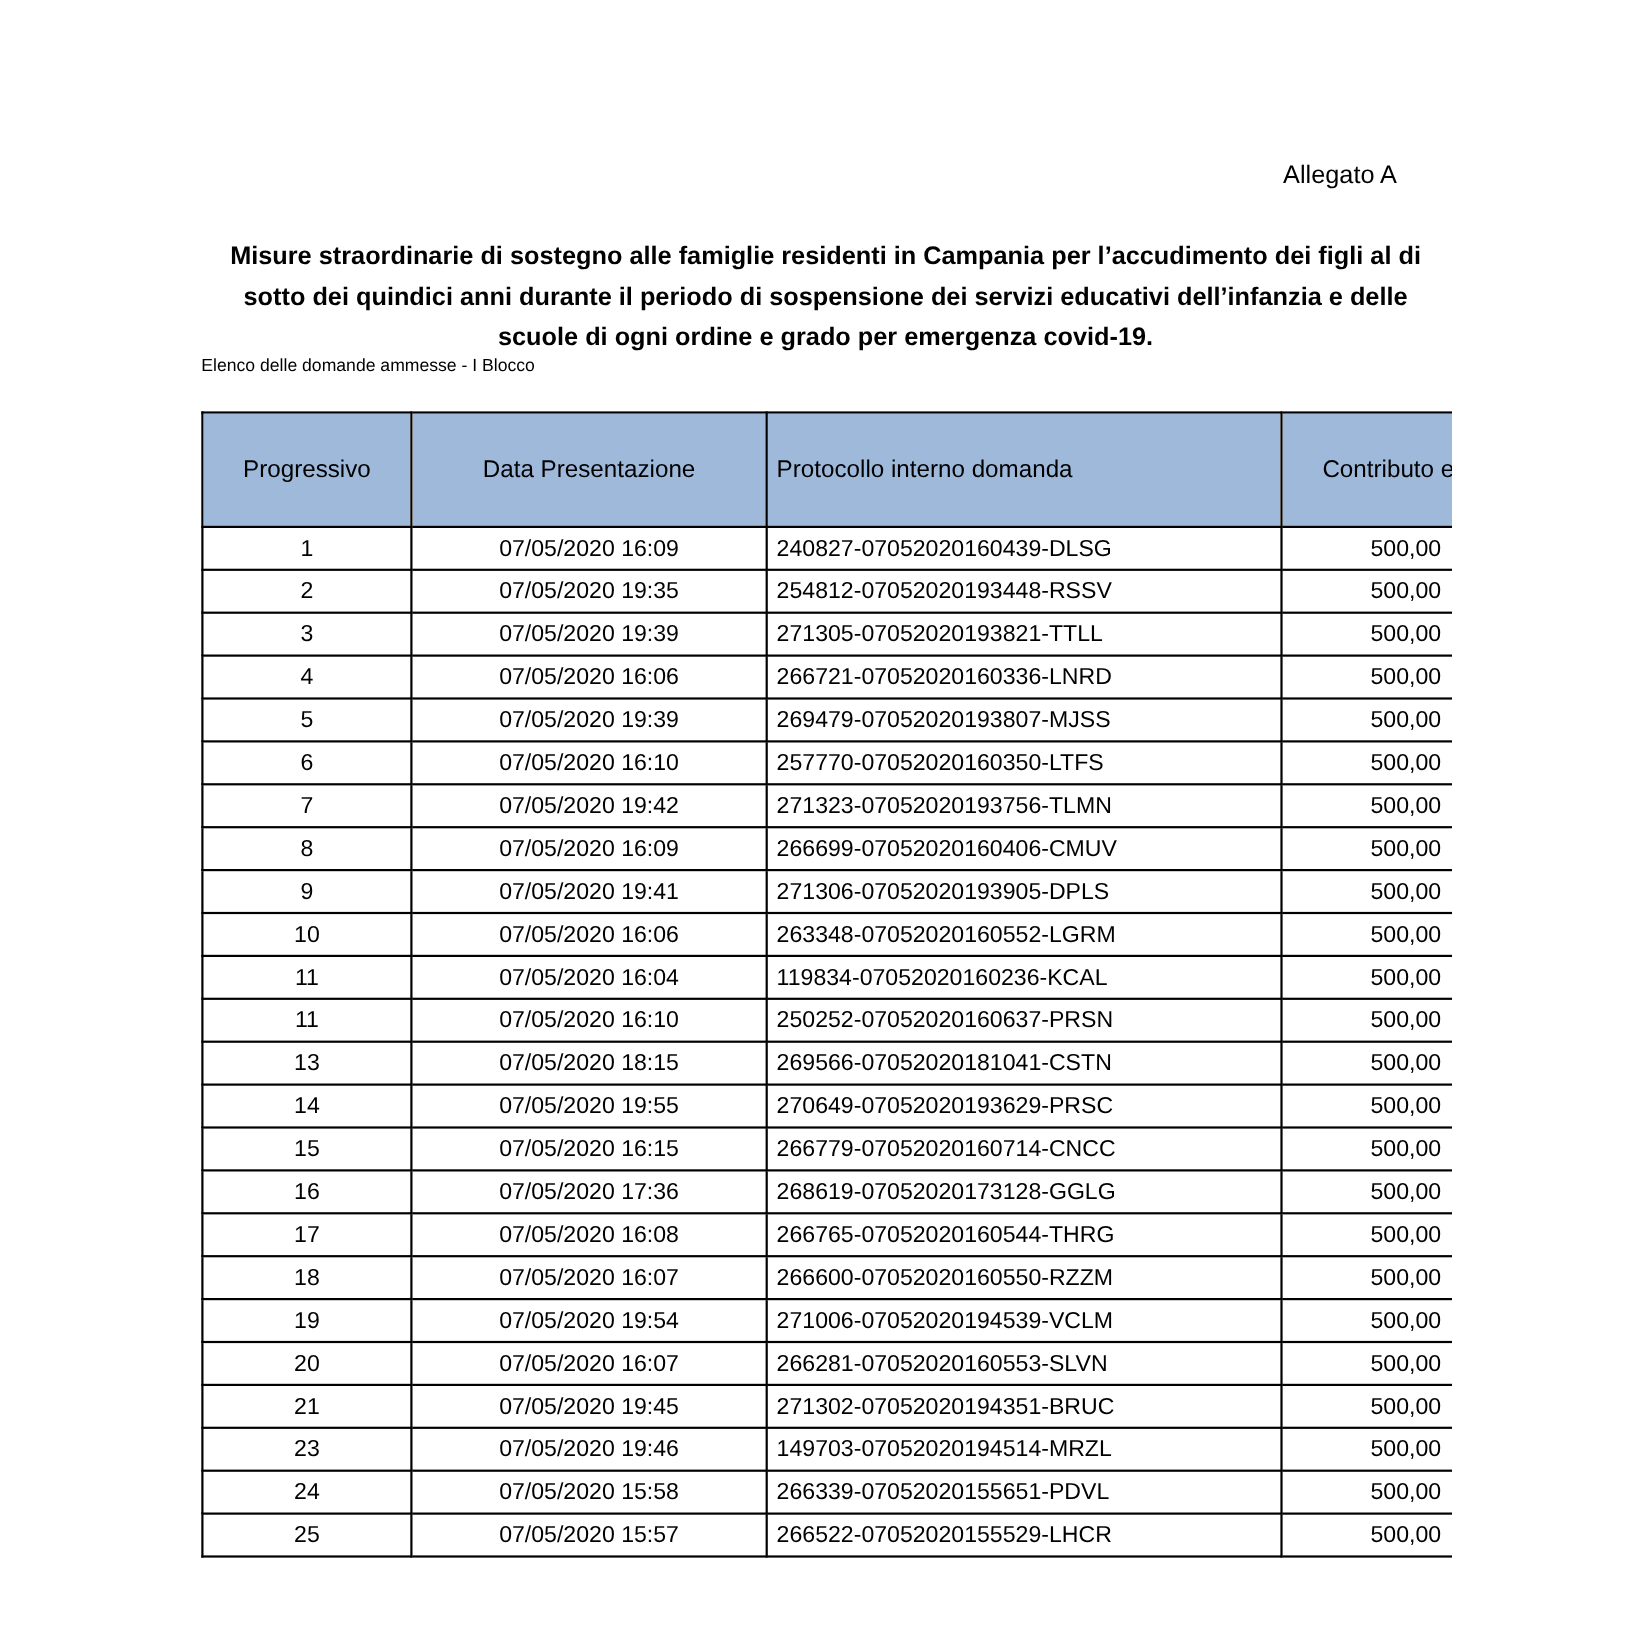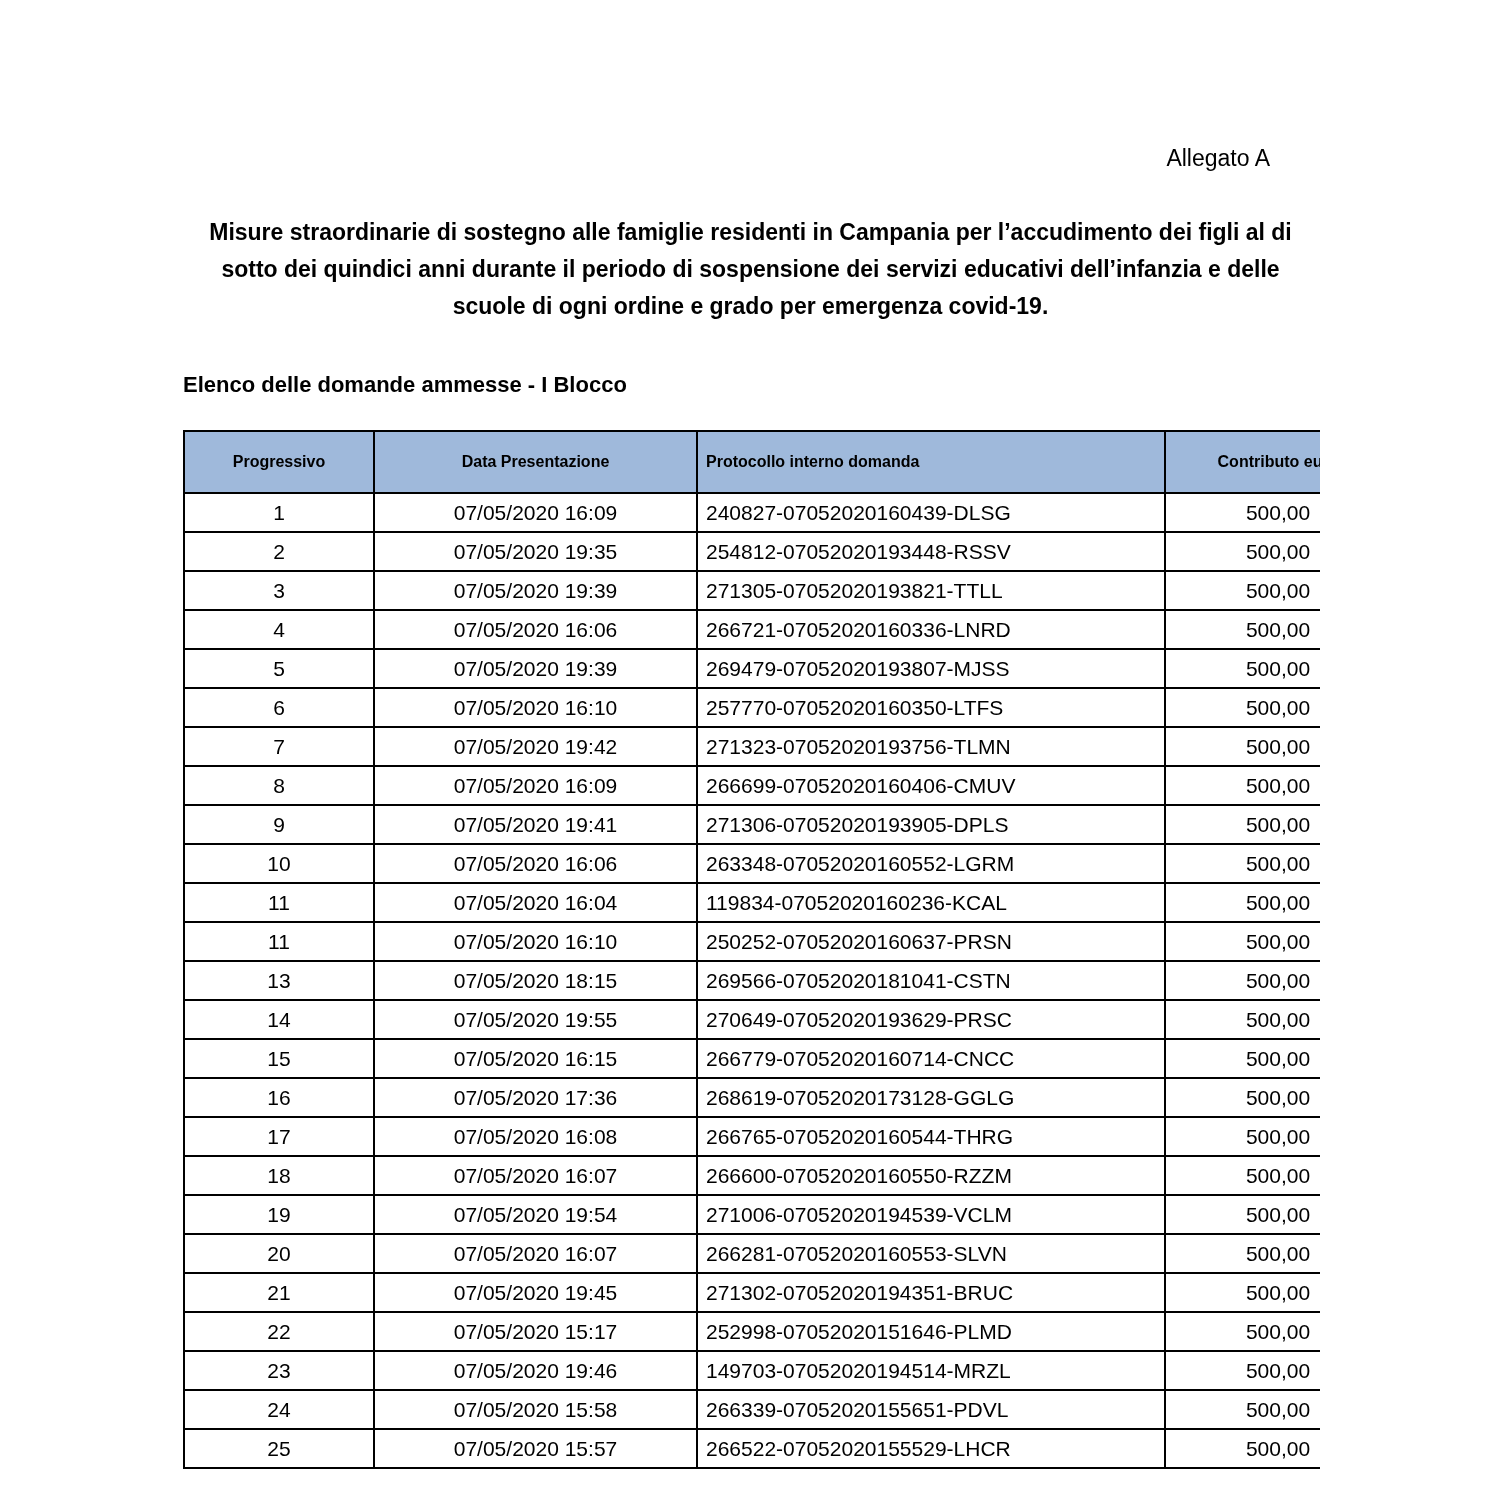--- a/index.html
+++ b/index.html
@@ -31,42 +31,41 @@
   }
   .doc-title {
     margin-top: 42px;
     text-align: center;
     font-weight: 700;
     font-size: 23px;
     line-height: 1.6;
     padding: 0 2px;
   }
   .subtitle {
-    margin-top: 48px;
     text-align: left;
-    font-size: 22px;
-    font-weight: 700;
+    font-size: 16px;
+    font-weight: 400;
   }
   table.doc-table {
     margin-top: 32px;
     width: 1135px;
     border-collapse: collapse;
     table-layout: fixed;
     font-size: 21px;
   }
   table.doc-table th,
   table.doc-table td {
     border: 2px solid #000000;
     overflow: hidden;
     white-space: nowrap;
   }
   table.doc-table th {
-    font-size: 16px;
-    font-weight: 700;
-    padding: 21px 8px;
+    font-size: 22px;
+    font-weight: 400;
+    padding: 38px 8px;
   }
   table.doc-table td {
     padding: 4px 8px;
     height: 29px;
   }
   .w0 { width: 172px; }
   .w1 { width: 305px; }
   .w2 { width: 450px; }
   .w3 { width: 208px; }
   .al-c { text-align: center; }
@@ -214,26 +213,20 @@
             <td class="w2 al-l">266281-07052020160553-SLVN</td>
             <td class="w3 al-c">500,00</td>
           </tr>
           <tr>
             <td class="w0 al-c">21</td>
             <td class="w1 al-c">07/05/2020 19:45</td>
             <td class="w2 al-l">271302-07052020194351-BRUC</td>
             <td class="w3 al-c">500,00</td>
           </tr>
           <tr>
-            <td class="w0 al-c">22</td>
-            <td class="w1 al-c">07/05/2020 15:17</td>
-            <td class="w2 al-l">252998-07052020151646-PLMD</td>
-            <td class="w3 al-c">500,00</td>
-          </tr>
-          <tr>
             <td class="w0 al-c">23</td>
             <td class="w1 al-c">07/05/2020 19:46</td>
             <td class="w2 al-l">149703-07052020194514-MRZL</td>
             <td class="w3 al-c">500,00</td>
           </tr>
           <tr>
             <td class="w0 al-c">24</td>
             <td class="w1 al-c">07/05/2020 15:58</td>
             <td class="w2 al-l">266339-07052020155651-PDVL</td>
             <td class="w3 al-c">500,00</td>

